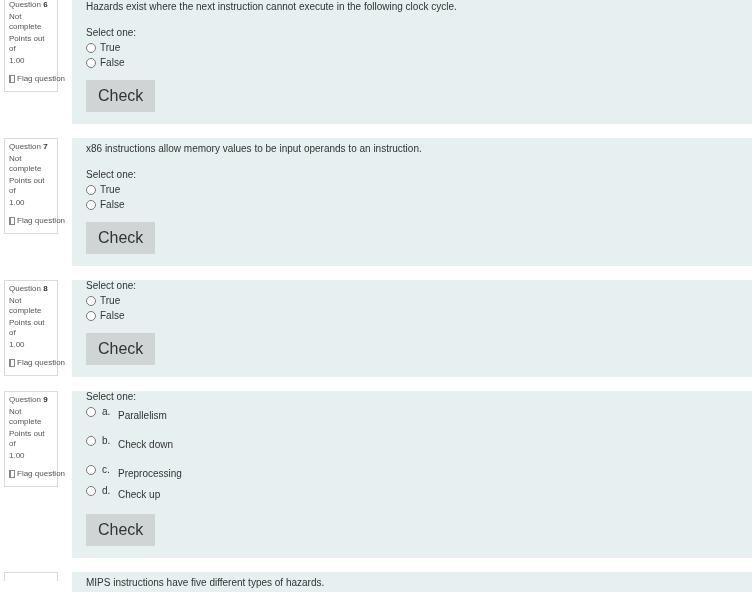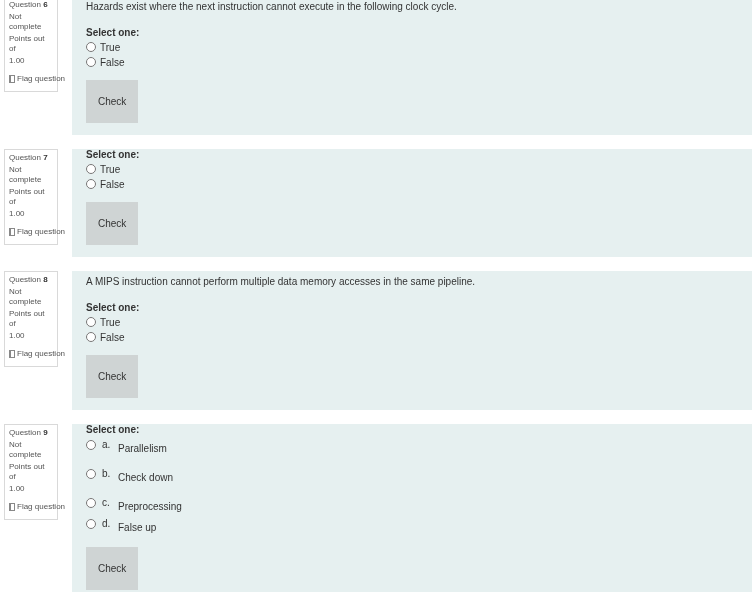--- a/index.html
+++ b/index.html
@@ -34,24 +34,24 @@
   .info-box div { margin-bottom: 2px; }
   .info-box .flag { white-space: nowrap; margin-top: 8px; }
   .content {
     flex: 1;
     background: #e6f0f0;
     padding: 0 14px 12px 14px;
     font-size: 10px;
     color: #333;
   }
   .q-text { padding-top: 4px; margin-bottom: 14px; line-height: 1.3; }
-  .select-one { margin-bottom: 4px; font-weight: bold; }
+  .select-one { margin-bottom: 4px; }
   .opt {
     display: flex;
-    align-items: flex-start;
+    align-items: flex-end;
     margin-bottom: 4px;
   }
   .opt input[type=radio] {
     margin: 0 4px 0 0;
     width: 10px; height: 10px;
   }
   .opt-mc {
     display: flex;
     align-items: flex-start;
     margin-bottom: 14px;
@@ -60,22 +60,22 @@
   .opt-mc input[type=radio] {
     margin: 1px 6px 0 0;
     width: 10px; height: 10px;
   }
   .opt-mc .letter { width: 16px; display:inline-block; padding-top:0px;}
   .opt-mc .text { padding-top: 4px; }
   .check-btn {
     background: #cfd4d4;
     border: none;
     color: #333;
-    padding: 16px 12px;
-    font-size: 10px;
+    padding: 7px 12px;
+    font-size: 16px;
     cursor: pointer;
     margin-top: 8px;
     font-family: inherit;
   }
   .flag-icon {
     display: inline-block;
     width: 6px; height: 8px;
     border: 1px solid #888;
     border-left: 2px solid #888;
     margin-right: 2px;
@@ -105,37 +105,37 @@
         </div><button class="check-btn">Check</button></div>
     </div>
     <div class="question-row">
       <div class="info-box">
         <div><span class="q-label">Question</span> <span class="q-num">7</span></div>
         <div>Not complete</div>
         <div>Points out of</div>
         <div>1.00</div>
         <div class="flag"><span class="flag-icon"></span><span>Flag question</span></div>
       </div>
-      <div class="content"><div class="select-one">Select one:</div><div class="opt">
+      <div class="content"><div class="q-text">x86 instructions allow memory values to be input operands to an instruction.</div><div class="select-one">Select one:</div><div class="opt">
           <input type="radio" name="q1" style="">
           <span>True</span>
         </div><div class="opt">
           <input type="radio" name="q1" style="">
           <span>False</span>
         </div><button class="check-btn">Check</button></div>
     </div>
     <div class="question-row">
       <div class="info-box">
         <div><span class="q-label">Question</span> <span class="q-num">8</span></div>
         <div>Not complete</div>
         <div>Points out of</div>
         <div>1.00</div>
         <div class="flag"><span class="flag-icon"></span><span>Flag question</span></div>
       </div>
-      <div class="content"><div class="q-text">A MIPS instruction cannot perform multiple data memory accesses in the same pipeline.</div><div class="select-one">Select one:</div><div class="opt">
+      <div class="content"><div class="select-one">Select one:</div><div class="opt">
           <input type="radio" name="q2" style="">
           <span>True</span>
         </div><div class="opt">
           <input type="radio" name="q2" style="">
           <span>False</span>
         </div><button class="check-btn">Check</button></div>
     </div>
     <div class="question-row">
       <div class="info-box">
         <div><span class="q-label">Question</span> <span class="q-num">9</span></div>
@@ -152,21 +152,21 @@
           <input type="radio" name="q3" style="">
           <span class="letter">b.</span>
           <span class="text">Check down</span>
         </div><div class="opt-mc" style="margin-bottom:6px">
           <input type="radio" name="q3" style="">
           <span class="letter">c.</span>
           <span class="text">Preprocessing</span>
         </div><div class="opt-mc" style="margin-bottom:6px">
           <input type="radio" name="q3" style="">
           <span class="letter">d.</span>
-          <span class="text">False up</span>
+          <span class="text">Check up</span>
         </div><button class="check-btn">Check</button></div>
     </div>
     <div class="question-row" style="margin-bottom: 0px;">
       <div class="info-box" style="border-bottom: none;"></div>
       <div class="content" style="padding-bottom: 0px;">
         <div class="q-text">MIPS instructions have five different types of hazards.</div>
       </div>
     </div>
   </div>
 

